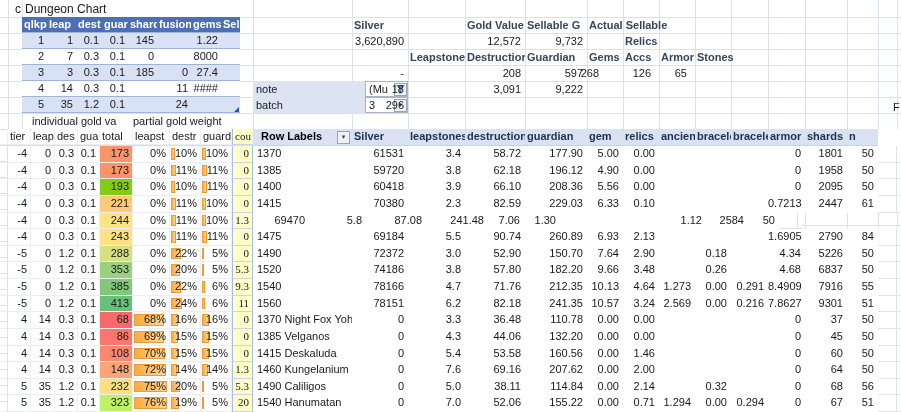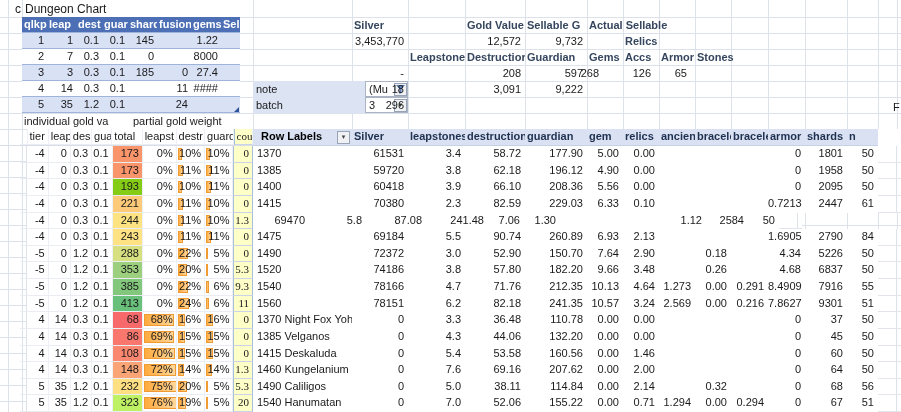--- a/index.html
+++ b/index.html
@@ -30,25 +30,25 @@
   
   .sc{position:absolute;height:16px;line-height:16px;white-space:nowrap;overflow:hidden;z-index:1;box-sizing:border-box;}
   .sc.hd{font-weight:bold;color:#35465E;padding-left:2px;}
   .sc.num{text-align:right;padding-right:4px;}
   .lblcell{position:absolute;height:16px;line-height:16px;background:#DCE4F4;z-index:1;padding-left:3px;box-sizing:border-box;}
   .filter-cell{position:absolute;height:16px;box-sizing:border-box;border:1px solid #AAB4C4;background:#fff;
     display:flex;align-items:center;justify-content:space-between;padding-left:3px;z-index:2;}
   .mini-btn{width:13px;height:13px;box-sizing:border-box;border:1px solid #98A4B5;background:#EFF1F4;
     display:flex;align-items:center;justify-content:center;font-size:7px;color:#444;flex:0 0 13px;}
   
-  #lbl-left{left:24px;top:113px;width:101px;}
+  #lbl-left{left:32px;top:113px;width:101px;}
   #lbl-right{left:133px;top:113px;width:120px;}
   
   #analysis{position:absolute;left:0;top:129px;width:253px;z-index:2;}
-  .an-row{display:flex;height:16.625px;box-sizing:border-box;padding-left:20px;}
+  .an-row{display:flex;height:16.625px;box-sizing:border-box;}
   .an-row.hdr{height:17px;line-height:16px;border-bottom:1px solid #D7DCE6;}
   .ac{box-sizing:border-box;background:#fff;overflow:hidden;white-space:nowrap;line-height:15.5px;
       border-bottom:1px solid #EAEDF2;border-right:1px solid #EDF0F4;}
   .hdr .ac{background:#fff;text-align:left;padding-left:2px;border-right:1px solid #EDF0F4;}
   .ac.num{text-align:right;padding-right:3px;}
   .c-sliver{width:8px;background:transparent !important;border-right:1px solid #DCE1EA;}
   .c-tier{width:23px}.c-leap{width:24px}.c-des{width:23px}.c-gua{width:22px}
   .c-total{width:33px}.c-lp{width:37px}.c-ds{width:31px}.c-gd{width:31px}
   .c-cou{width:21px;background:#FFFFC8 !important;border-left:1px solid #A8BFDC;border-right:1px solid #A8BFDC;border-bottom:1px solid #C9D4E8;font-family:Liberation Serif, serif;}
   .bar-cell{position:relative;}
@@ -162,21 +162,21 @@
         <div class="d-sell"></div>
       </div>
       <div id="corner-handle"></div>
   </div>
 
   <div class="sc hd" style="left:352px;top:17px;width:56px">Silver</div>
   <div class="sc hd" style="left:465px;top:17px;width:60px">Gold Value</div>
   <div class="sc hd" style="left:525px;top:17px;width:62px">Sellable G</div>
   <div class="sc hd" style="left:587px;top:17px;width:108px">Actual Sellable</div>
 
-  <div class="sc num" style="left:352px;top:33px;width:56px">3,453,770</div>
+  <div class="sc num" style="left:352px;top:33px;width:56px">3,620,890</div>
   <div class="sc num" style="left:465px;top:33px;width:60px">12,572</div>
   <div class="sc num" style="left:525px;top:33px;width:62px">9,732</div>
   <div class="sc hd" style="left:623px;top:33px;width:40px">Relics</div>
 
   <div class="sc hd" style="left:408px;top:49px;width:57px">Leapstone:</div>
   <div class="sc hd" style="left:465px;top:49px;width:60px">Destructior</div>
   <div class="sc hd" style="left:525px;top:49px;width:62px">Guardian</div>
   <div class="sc hd" style="left:587px;top:49px;width:36px">Gems</div>
   <div class="sc hd" style="left:623px;top:49px;width:36px">Accs</div>
   <div class="sc hd" style="left:659px;top:49px;width:36px">Armor</div>

